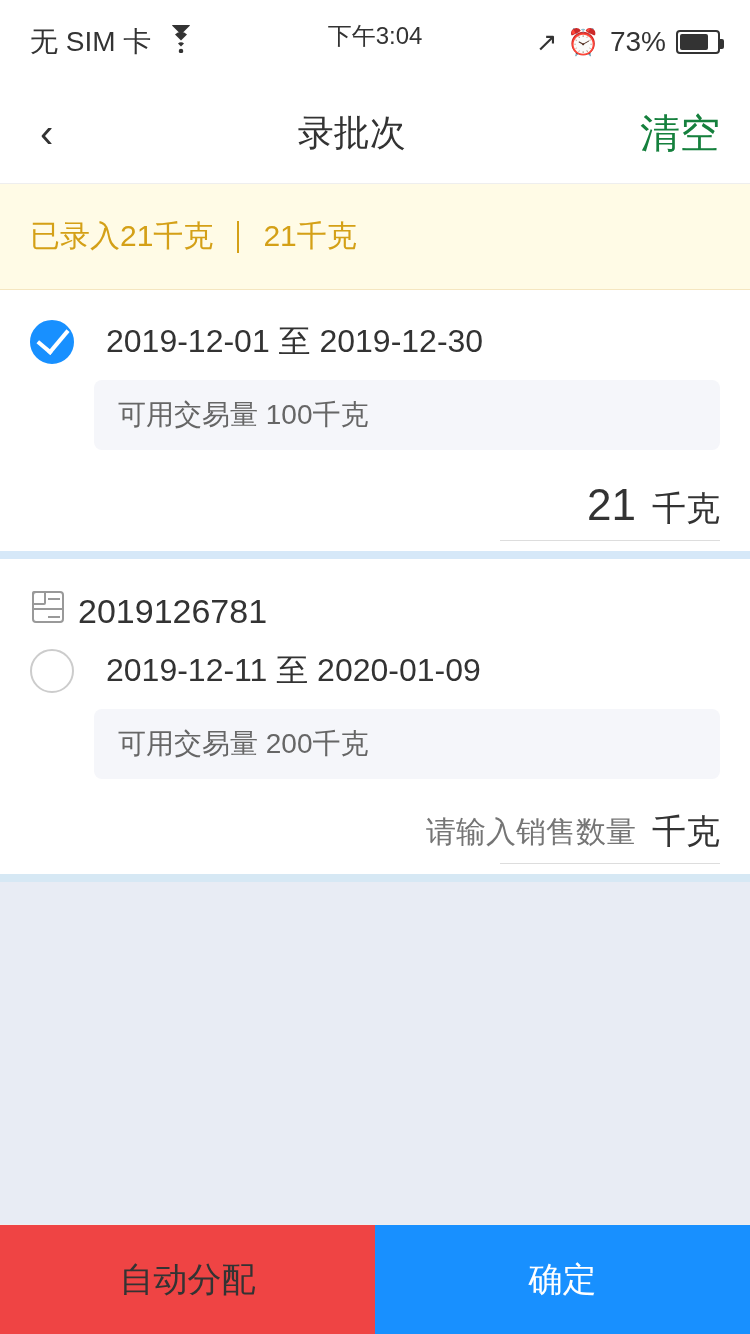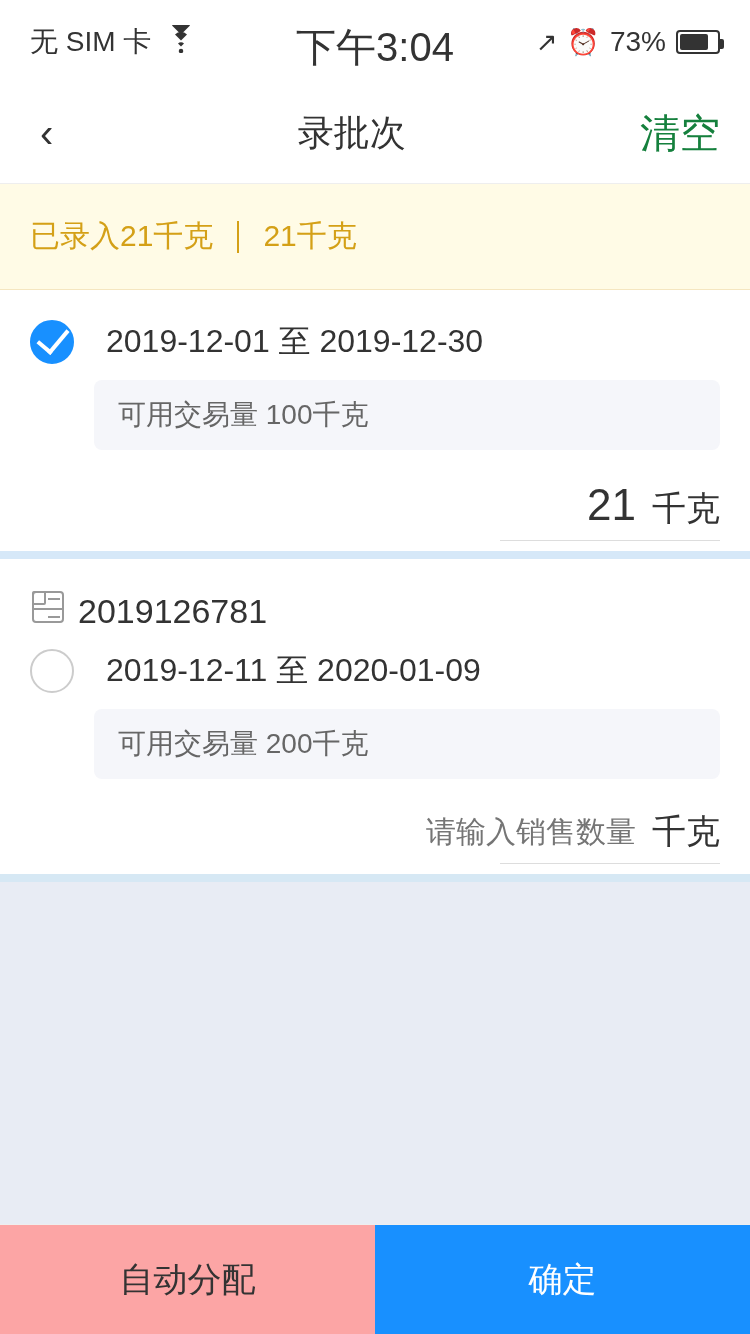--- a/index.html
+++ b/index.html
@@ -25,21 +25,21 @@
       padding: 0 30px;
       font-size: 28px;
       color: #333;
     }
     .status-bar-left {
       display: flex;
       align-items: center;
       gap: 12px;
     }
     .status-bar-center {
-      font-size: 40px;
+      font-size: 24px;
       font-weight: 500;
       position: absolute;
       left: 50%;
       transform: translateX(-50%);
       top: 20px;
     }
     .status-bar-right {
       display: flex;
       align-items: center;
       gap: 10px;
@@ -176,21 +176,21 @@
       left: 0;
       width: 750px;
       height: 110px;
       display: flex;
       background: #fff;
       border-top: 1px solid #eee;
     }
     .btn-auto {
       flex: 1;
       height: 100%;
-      background: #fca5a5;
+      background: #ef4444;
       color: #333;
       font-size: 34px;
       border: none;
       cursor: pointer;
       display: flex;
       align-items: center;
       justify-content: center;
     }
     .btn-confirm {
       flex: 1;

